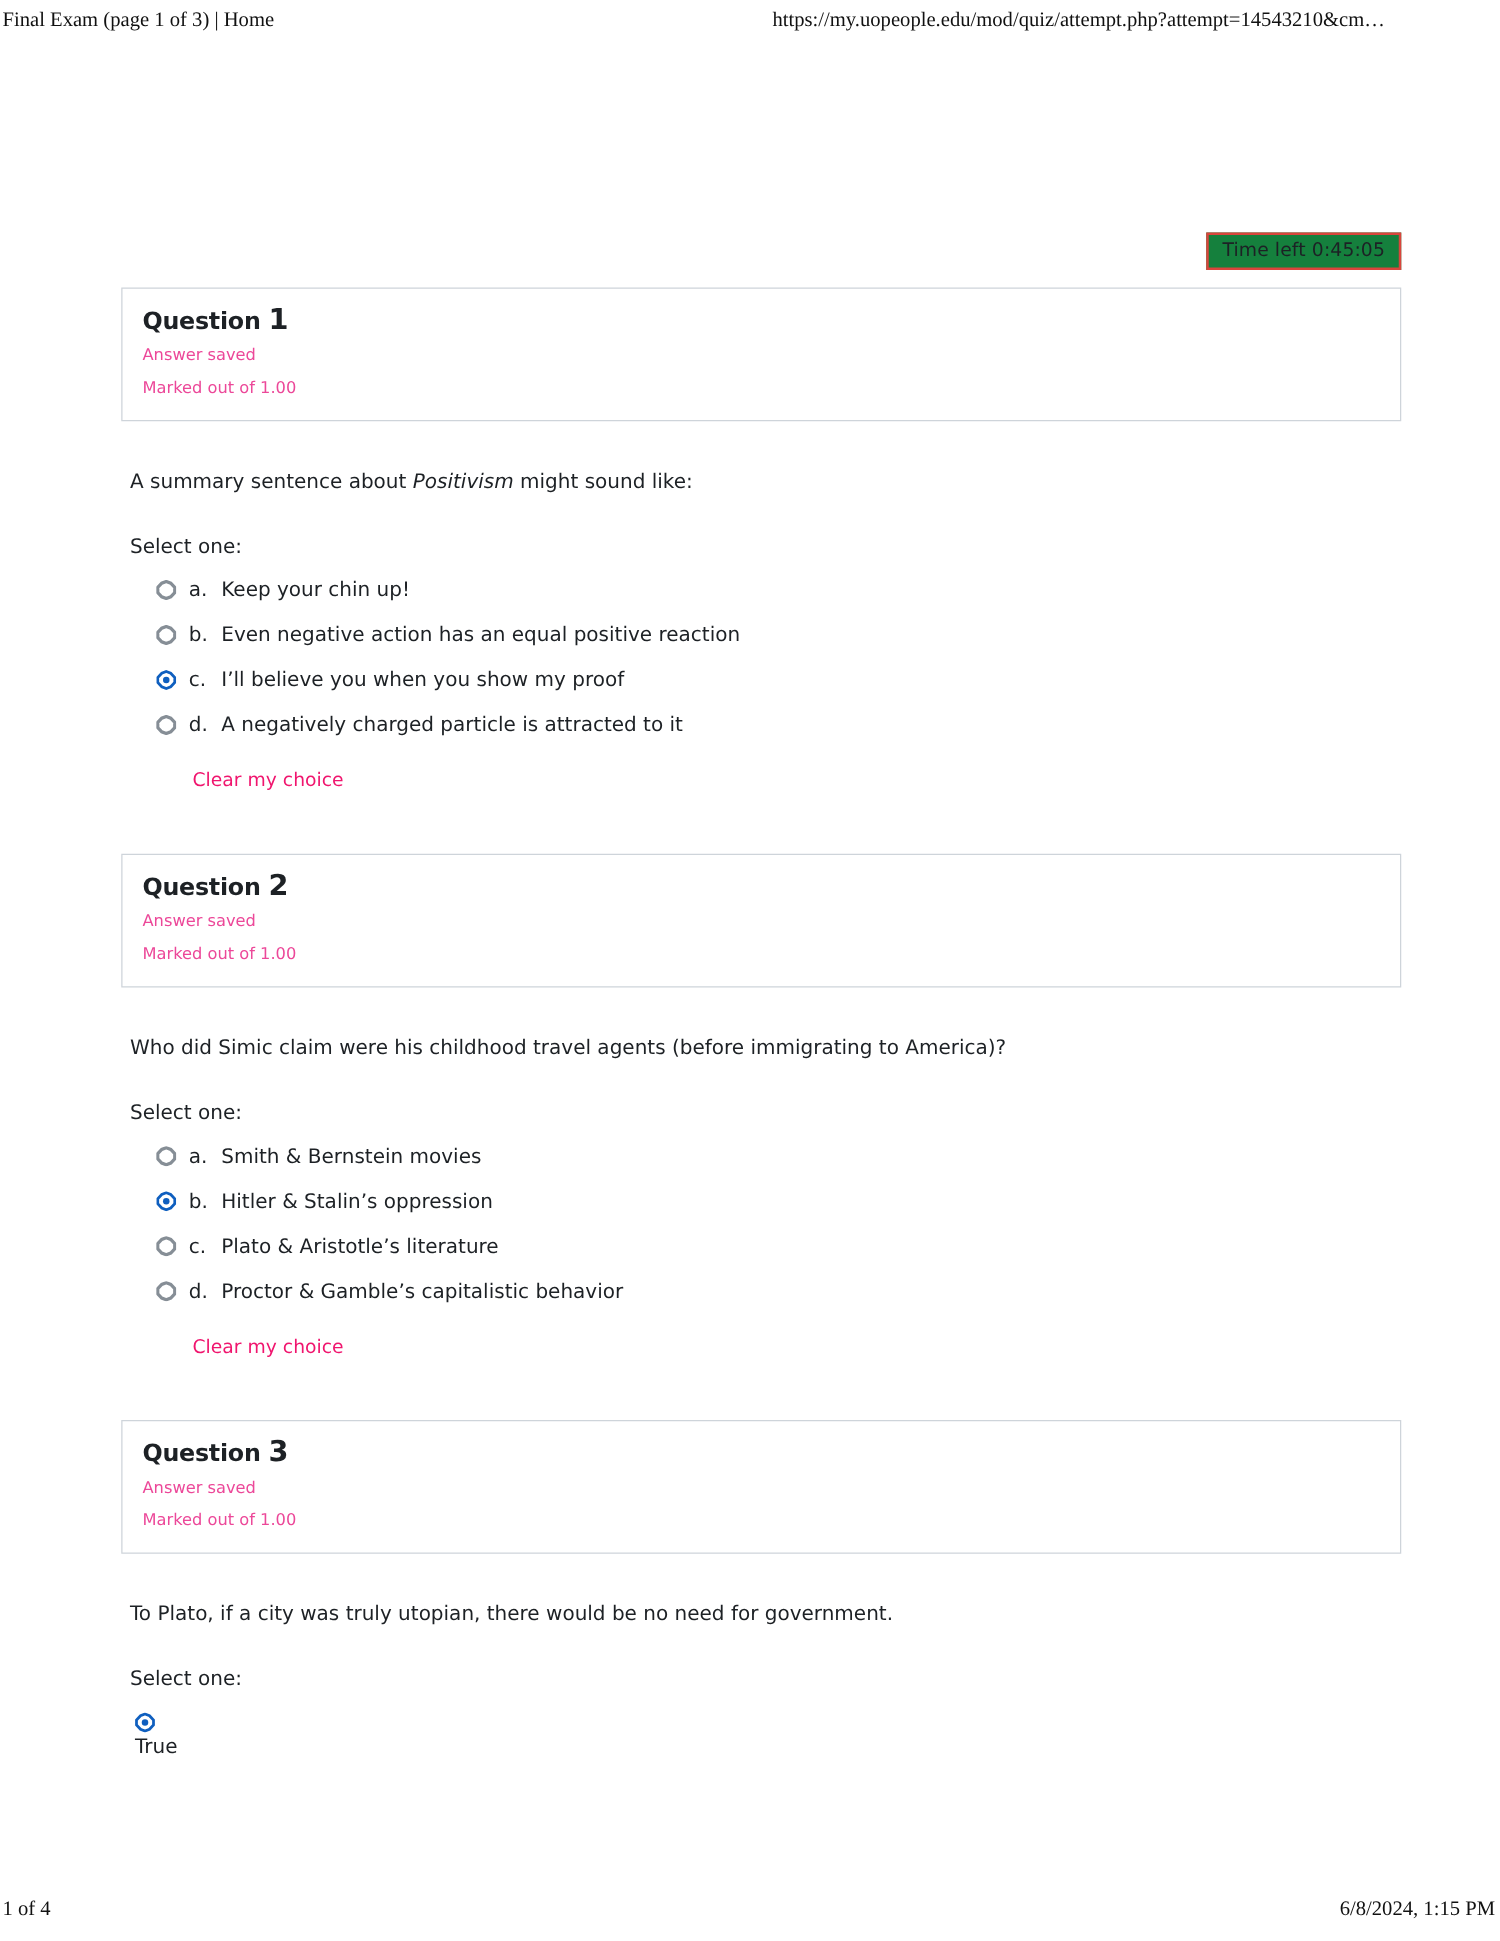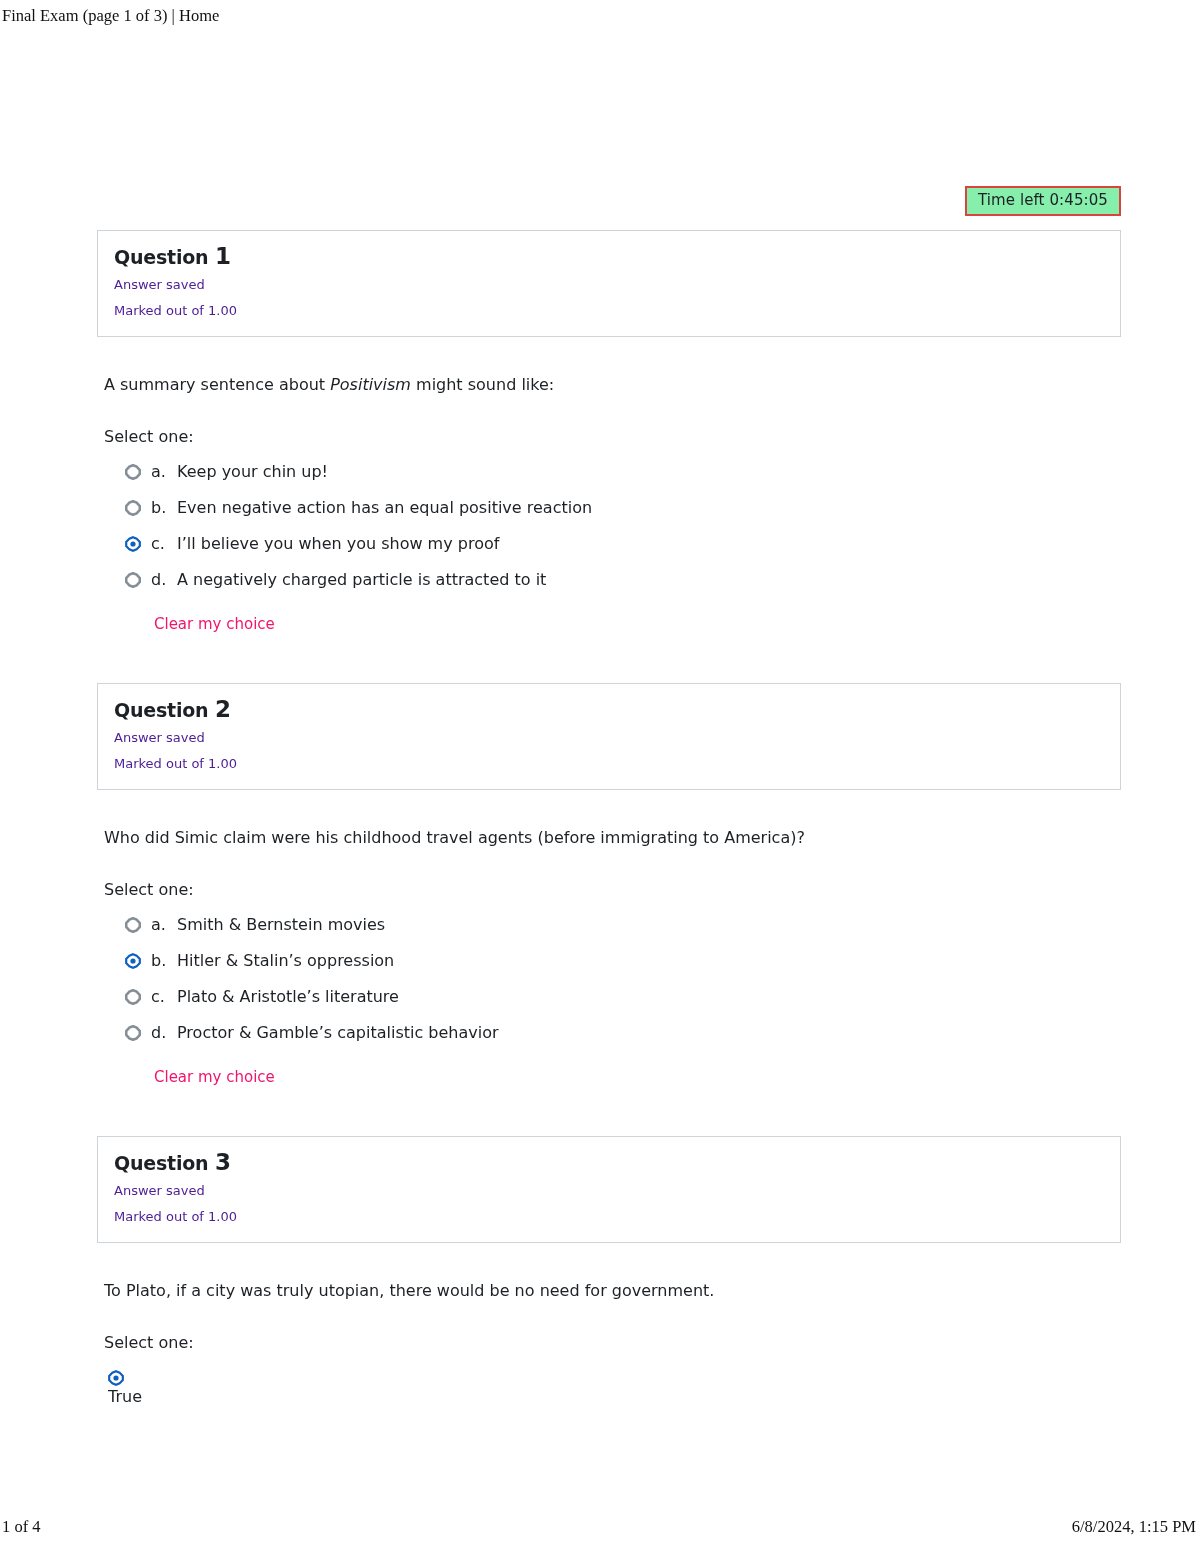--- a/index.html
+++ b/index.html
@@ -67,21 +67,21 @@
   }
 
   
   .timer-row {
     display: flex;
     justify-content: flex-end;
     margin-bottom: 14px;
   }
   .timer-box {
     border: 2px solid #d9453c;
-    background: #86efac;
+    background: #15803d;
     padding: 3px 11px 4px 11px;
     font-size: 15px;
     line-height: 19px;
     color: #1d2125;
     letter-spacing: .1px;
     white-space: nowrap;
   }
 
   
   .question {
@@ -104,21 +104,21 @@
     margin: 0 0 4px 0;
   }
   .q-number .num {
     font-size: 23px;
     font-weight: bold;
     letter-spacing: 0;
   }
   .q-state, .q-grade {
     font-size: 13px;
     line-height: 22px;
-    color: #4c1d95;
+    color: #ec4899;
     margin: 0;
   }
   .q-grade { margin-top: 4px; }
 
   .q-body {
     padding: 36px 0 0 24px;
   }
   .q-text {
     font-size: 16px;
     line-height: 24px;
@@ -184,20 +184,21 @@
   }
 
   .q-spacer-1 { height: 48px; }
   .q-spacer-2 { height: 48px; }
 </style>
 </head>
 <body>
 
 <div class="print-header">
   <span class="ph-left">Final Exam (page 1 of 3) | Home</span>
+  <span class="ph-right">https://my.uopeople.edu/mod/quiz/attempt.php?attempt=14543210&amp;cm…</span>
 </div>
 
 <div class="page">
 
   <div class="timer-row">
     <div class="timer-box">Time left 0:45:05</div>
   </div>
 
   <div class="question">
     <div class="q-info">

